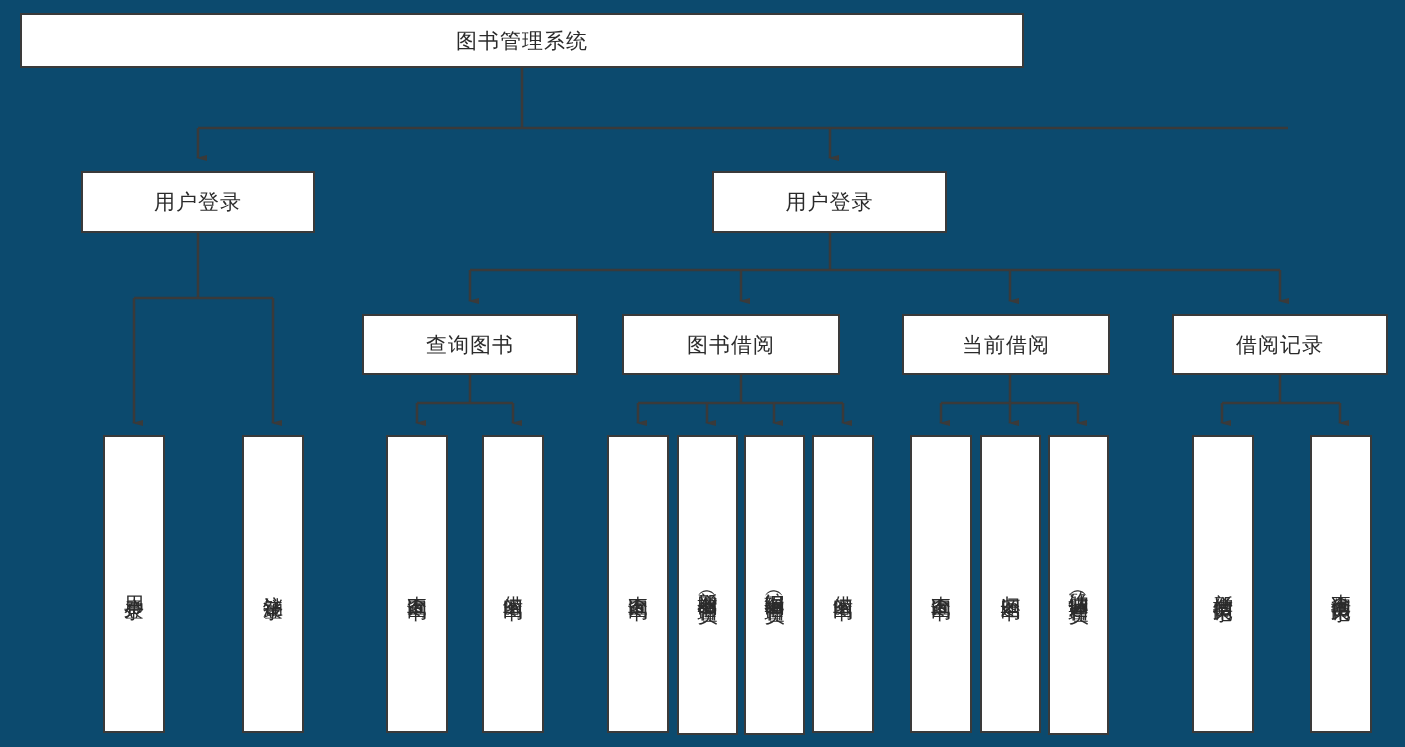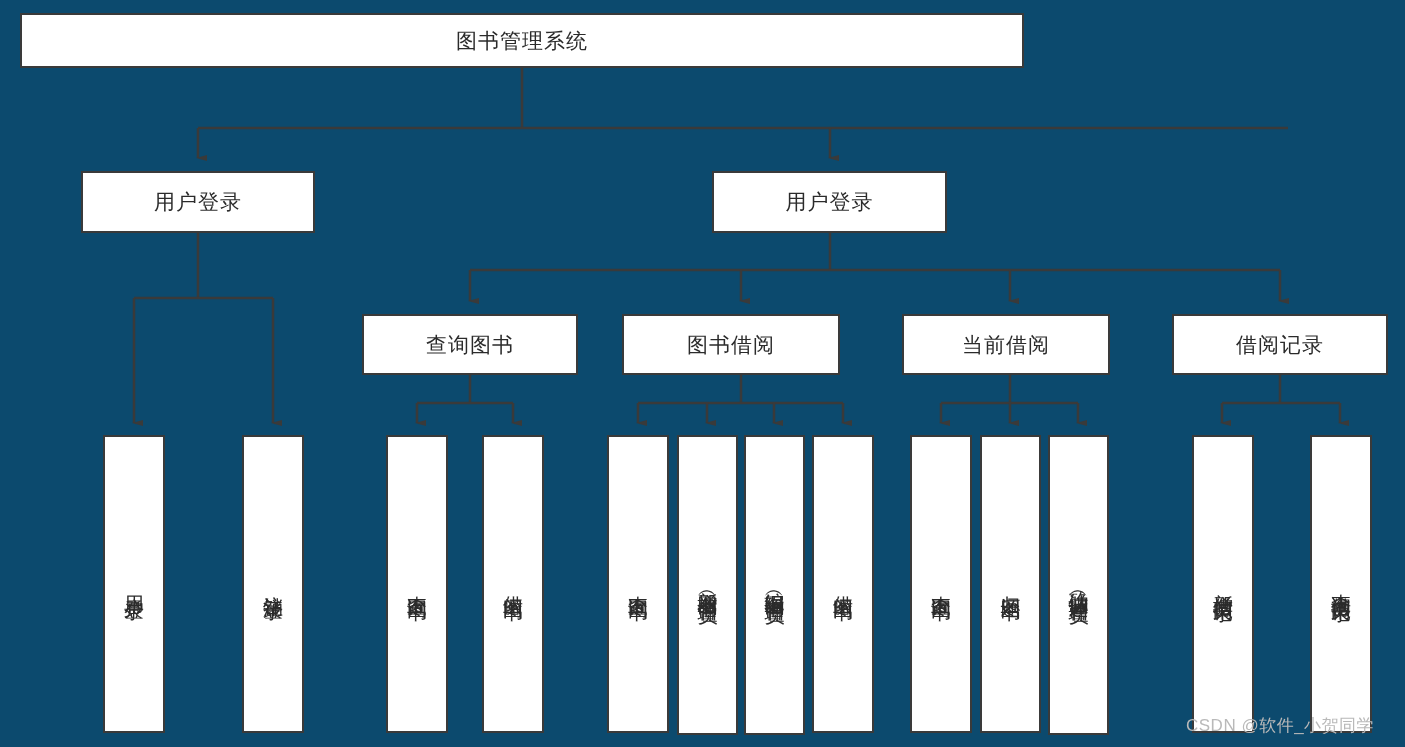--- a/index.html
+++ b/index.html
@@ -185,15 +185,14 @@
     <span class="vtext">确认归还（管理员）</span>
   </div>
 
   <div class="node vert" style="left:1192px; top:435px; width:62px; height:298px;">
     <span class="vtext">新增借阅记录</span>
   </div>
   <div class="node vert" style="left:1310px; top:435px; width:62px; height:298px;">
     <span class="vtext">查询借阅记录</span>
   </div>
 
-  <div class="watermark">CSDN @软件_小贺同学</div>
 
 </div>
 
 </body></html>

